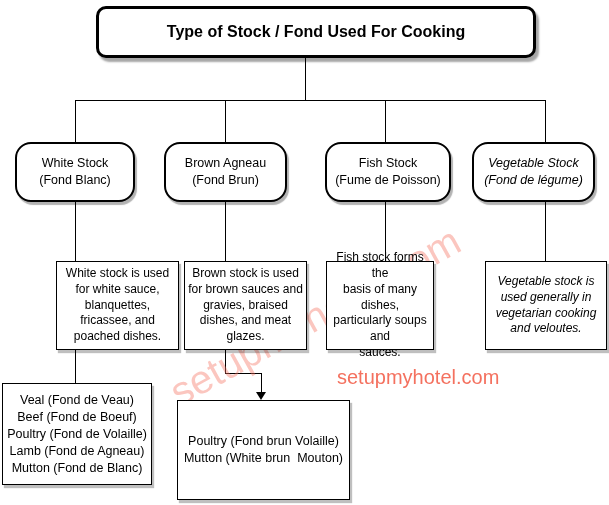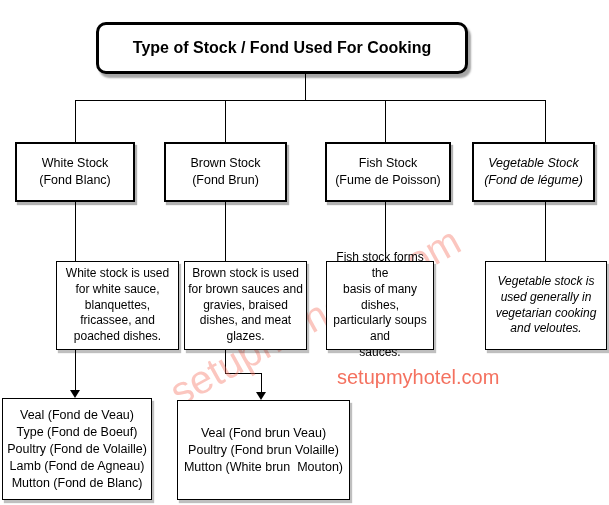--- a/index.html
+++ b/index.html
@@ -24,31 +24,31 @@
     position: absolute;
     box-sizing: border-box;
     background: #ffffff;
     display: flex;
     flex-direction: column;
     align-items: center;
     justify-content: center;
     text-align: center;
   }
   .node-title {
-    left: 96px; top: 22px; width: 372px; height: 52px;
+    left: 96px; top: 6px; width: 440px; height: 52px;
     border: 3px solid #000;
     border-radius: 10px;
     box-shadow: 3px 4px 2px rgba(0,0,0,0.35);
     font-size: 16px;
     font-weight: bold;
   }
   .node-stock {
     top: 142px; height: 60px;
     border: 2px solid #000;
-    border-radius: 0;
+    border-radius: 16px;
     box-shadow: 2px 3px 1px rgba(0,0,0,0.3);
     font-size: 12.5px;
     line-height: 1.35;
     white-space: pre-line;
   }
   .node-desc {
     top: 261px; height: 89px;
     border: 1px solid #000;
     box-shadow: 2px 3px 1px rgba(0,0,0,0.25);
     font-size: 12px;
@@ -104,21 +104,21 @@
   <div class="arrowhead" style="left:256px; top:392px;"></div>
 
   <div class="wm-diagonal">setupmyhotel.com</div>
 
   <div class="node node-title">
     <span>Type of Stock / Fond Used For Cooking</span>
   </div>
 
   <div class="node node-stock" style="left:15px; width:120px;">White Stock
 (Fond Blanc)</div>
-  <div class="node node-stock" style="left:164px; width:123px;">Brown Stock
+  <div class="node node-stock" style="left:164px; width:123px;">Brown Agneau
 (Fond Brun)</div>
   <div class="node node-stock" style="left:325px; width:126px;">Fish Stock
 (Fume de Poisson)</div>
   <div class="node node-stock" style="left:472px; width:123px;font-style:italic;">Vegetable Stock
 (Fond de légume)</div>
 
   <div class="node node-desc" style="left:13px; width:123px;margin-left:43px;">White stock is used
 for white sauce,
 blanquettes,
 fricassee, and
@@ -130,28 +130,27 @@
 glazes.</div>
   <div class="node node-desc" style="left:326px; width:108px;">Fish stock forms the
 basis of many dishes,
 particularly soups and
 sauces.</div>
   <div class="node node-desc" style="left:485px; width:122px;font-style:italic;">Vegetable stock is
 used generally in
 vegetarian cooking
 and veloutes.</div>
 
-  <div class="node node-list" style="left:2px; top:398px; width:150px; height:102px;">
+  <div class="node node-list" style="left:2px; top:383px; width:150px; height:102px;">
     <div class="list-line">Veal (Fond de Veau)</div>
-    <div class="list-line">Type (Fond de Boeuf)</div>
+    <div class="list-line">Beef (Fond de Boeuf)</div>
     <div class="list-line">Poultry (Fond de Volaille)</div>
     <div class="list-line">Lamb (Fond de Agneau)</div>
     <div class="list-line">Mutton (Fond de Blanc)</div>
   </div>
   <div class="node node-list" style="left:177px; top:400px; width:173px; height:100px;">
-    <div class="list-line">Veal (Fond brun Veau)</div>
     <div class="list-line">Poultry (Fond brun Volaille)</div>
     <div class="list-line">Mutton (White brun  Mouton)</div>
   </div>
 
   <div class="wm-footer">setupmyhotel.com</div>
 
 </div>
 
 </body></html>

